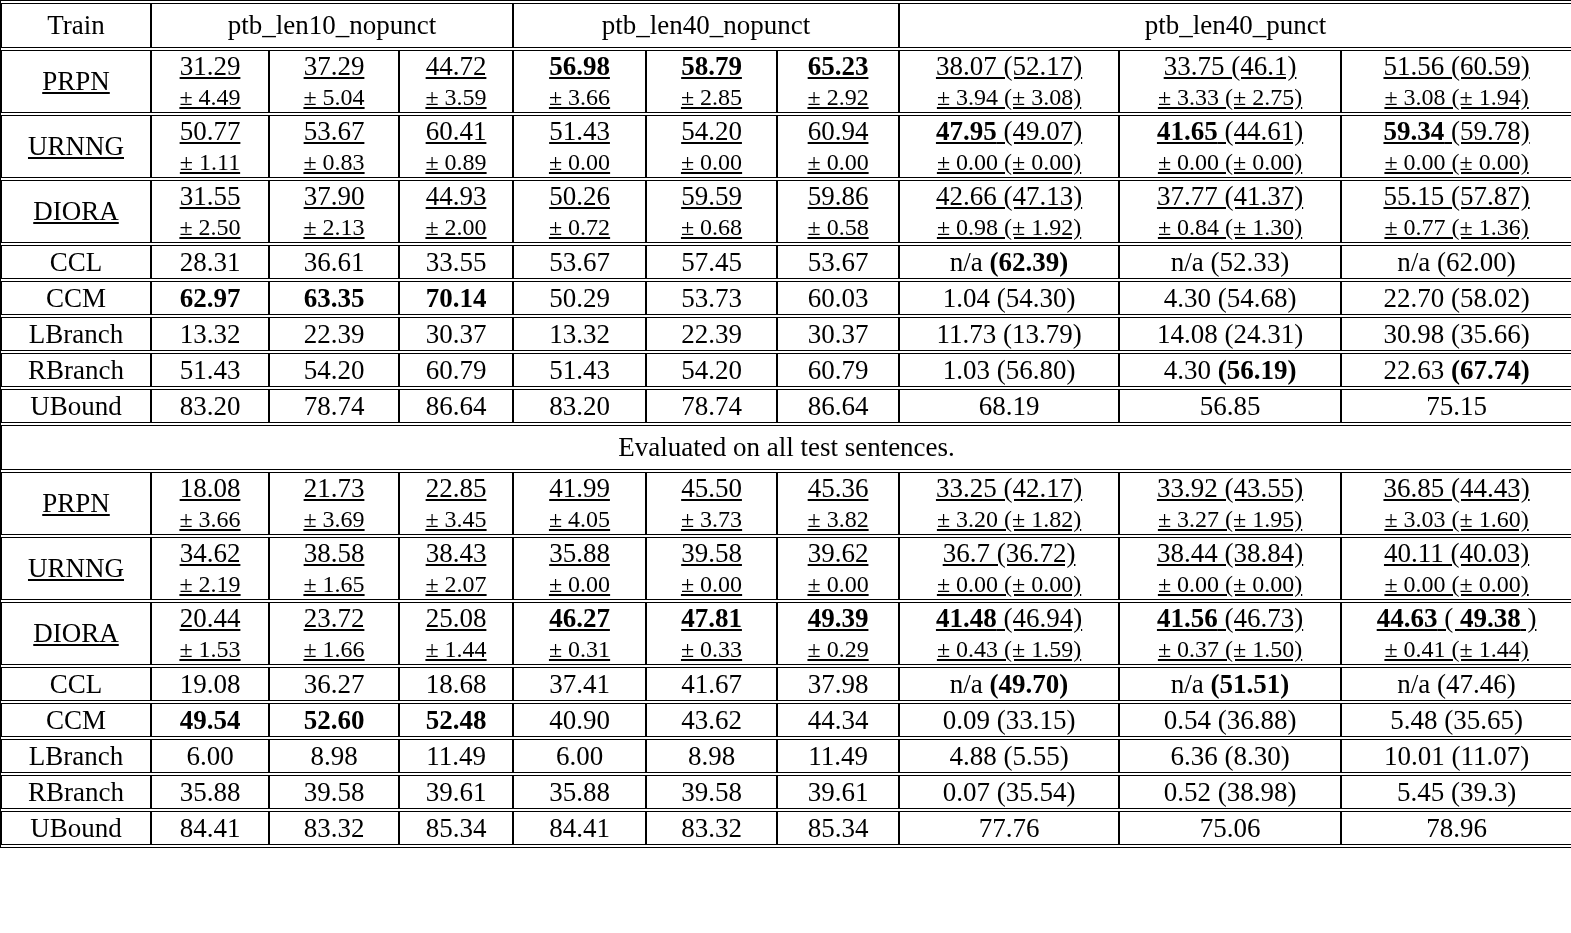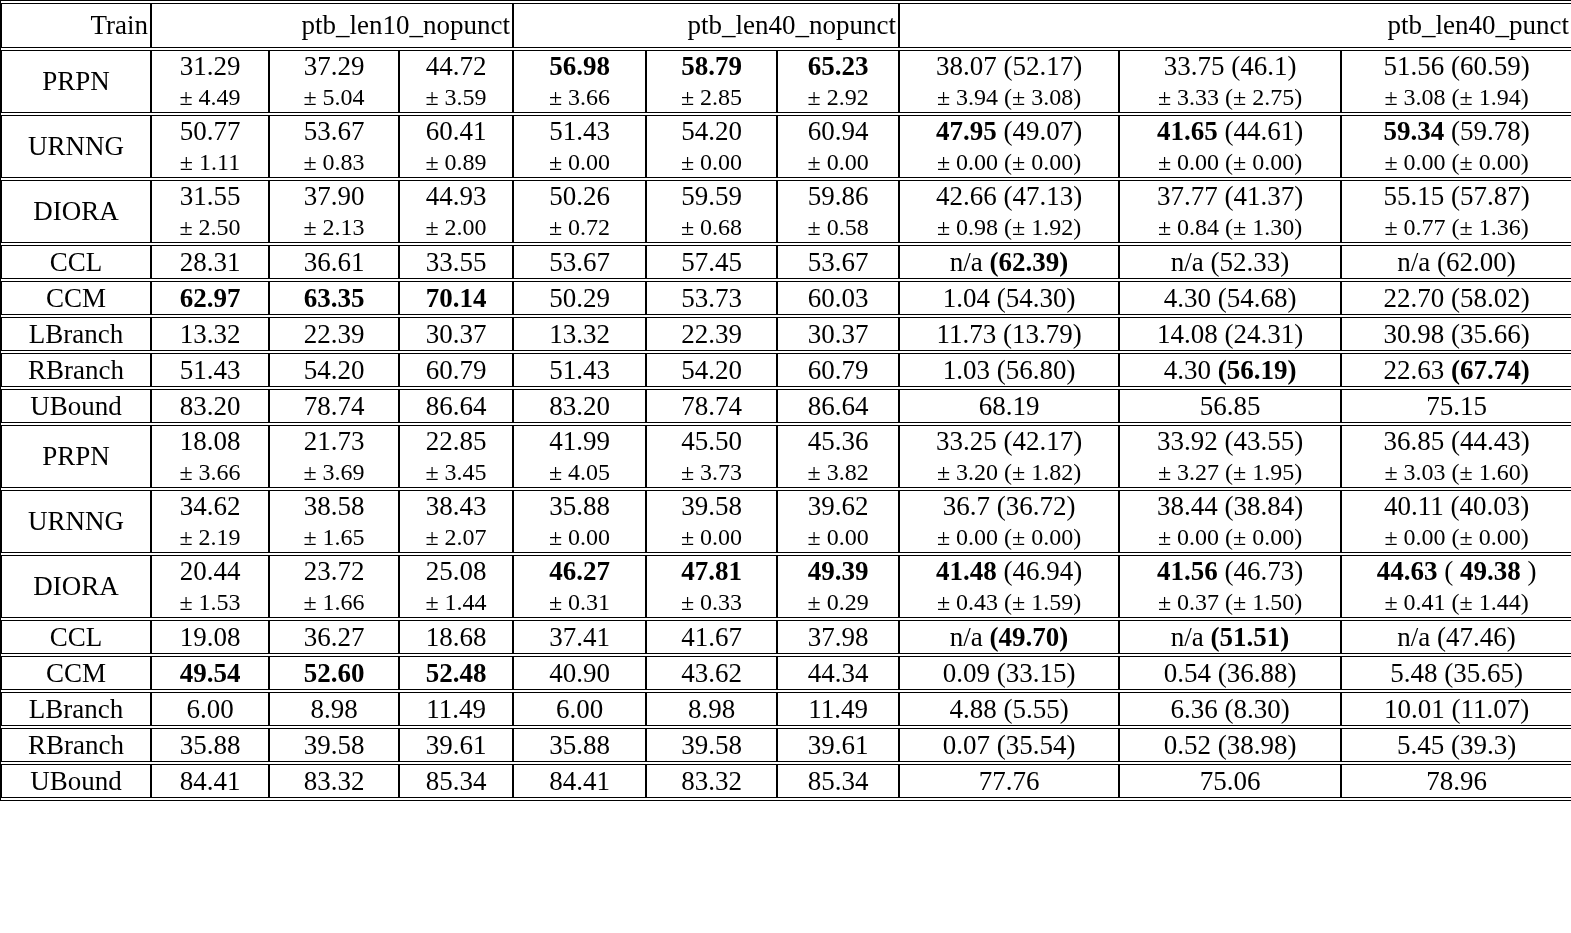--- a/index.html
+++ b/index.html
@@ -29,28 +29,28 @@
     text-align: center;
     vertical-align: middle;
     padding: 0 2px;
     overflow: hidden;
     white-space: nowrap;
   }
   tr.header-row td,
   tr.section-row td {
     height: 45px;
     font-size: 27px;
-    text-align: right;
   }
   tr.data-row td {
     height: 34px;
     font-size: 27px;
   }
   tr.data-row.tall td {
     height: 59px;
+    text-decoration: underline;
   }
   .label-cell {
     font-size: 27px;
   }
   .val {
     font-size: 27px;
     line-height: 1.15;
   }
   .sub {
     font-size: 24px;
@@ -342,20 +342,23 @@
           <td class="value-cell">
             <div class="val">68.19</div>
           </td>
           <td class="value-cell">
             <div class="val">56.85</div>
           </td>
           <td class="value-cell">
             <div class="val">75.15</div>
           </td>
         </tr>
+        <tr class="section-row">
+          <td colspan="10">Evaluated on all test sentences.</td>
+        </tr>
         <tr class="data-row tall">
           <td class="label-cell">PRPN</td>
           <td class="value-cell">
             <div class="val">18.08</div>
             <div class="sub">± 3.66</div>
           </td>
           <td class="value-cell">
             <div class="val">21.73</div>
             <div class="sub">± 3.69</div>
           </td>

